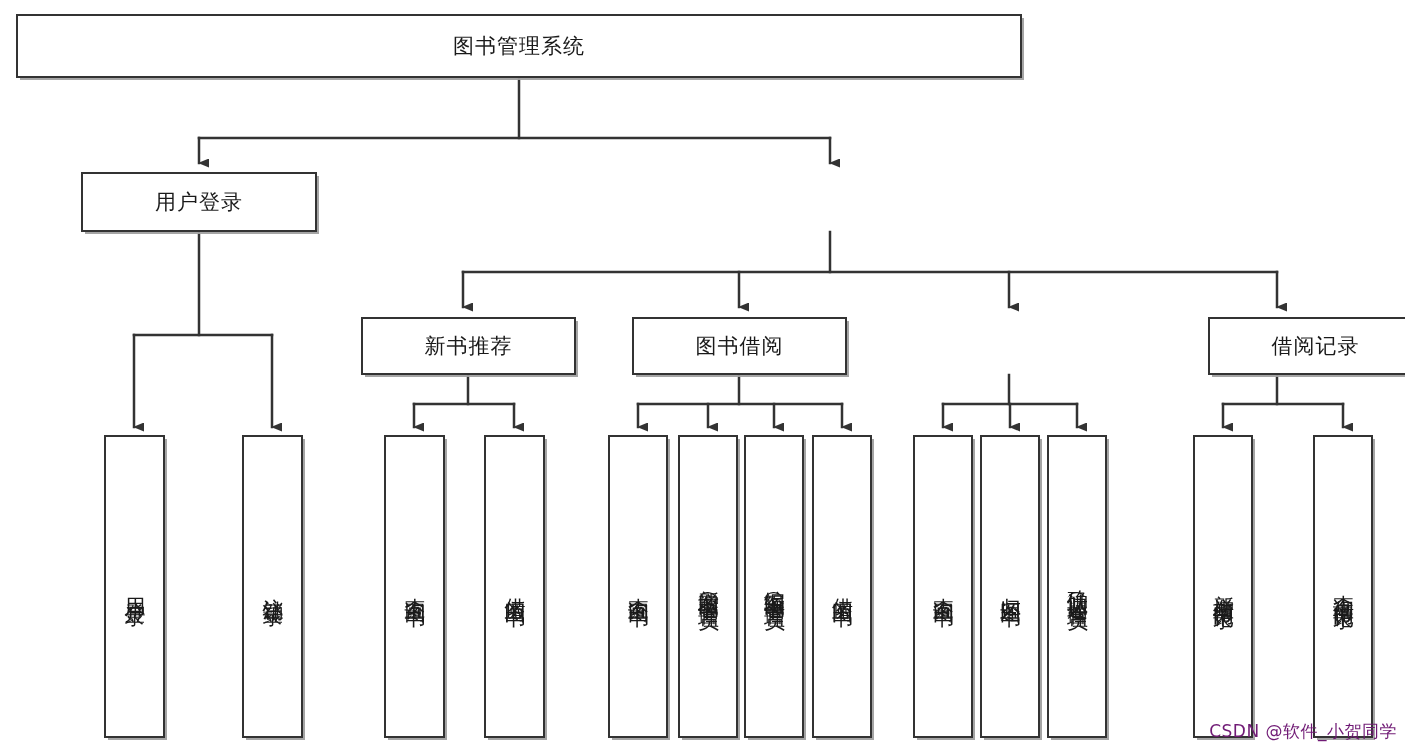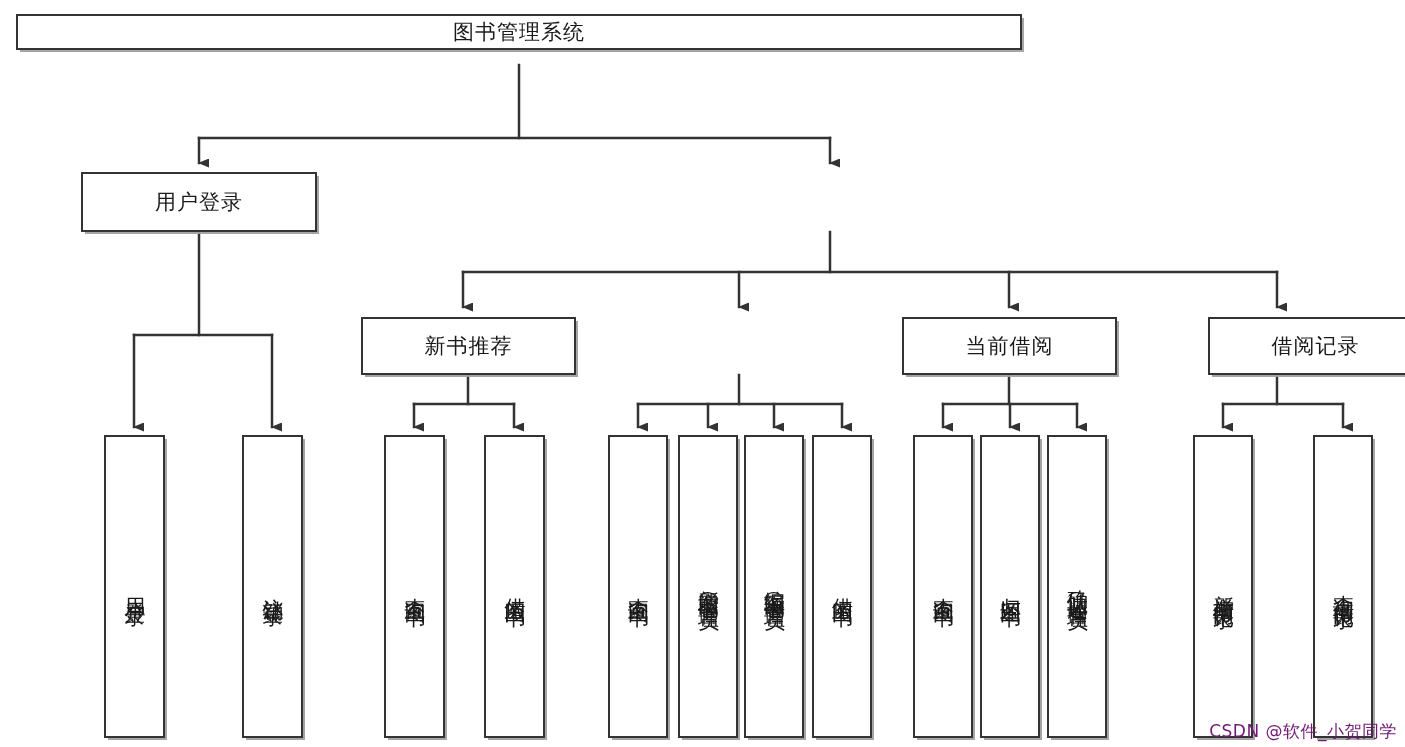--- a/index.html
+++ b/index.html
@@ -119,33 +119,33 @@
       <path d="M1010,404 L1010,427" marker-end="url(#arrowhead)"></path>
       <path d="M1077,404 L1077,427" marker-end="url(#arrowhead)"></path>
 
       <path d="M1277,375 L1277,404"></path>
       <path d="M1223,404 L1343,404"></path>
       <path d="M1223,404 L1223,427" marker-end="url(#arrowhead)"></path>
       <path d="M1343,404 L1343,427" marker-end="url(#arrowhead)"></path>
     </g>
   </svg>
 
-  <div class="node horizontal" style="left:16px; top:14px; width:1006px; height:36px;">
+  <div class="node horizontal" style="left:16px; top:14px; width:1006px; height:64px;">
     <span class="node-label">图书管理系统</span>
   </div>
 
   <div class="node horizontal" style="left:81px; top:172px; width:236px; height:60px;">
     <span class="node-label">用户登录</span>
   </div>
 
   <div class="node horizontal" style="left:361px; top:317px; width:215px; height:58px;">
     <span class="node-label">新书推荐</span>
   </div>
-  <div class="node horizontal" style="left:902px; top:317px; width:215px; height:58px;">
-    <span class="node-label">当前借阅</span>
+  <div class="node horizontal" style="left:632px; top:317px; width:215px; height:58px;">
+    <span class="node-label">图书借阅</span>
   </div>
   <div class="node horizontal" style="left:1208px; top:317px; width:215px; height:58px;">
     <span class="node-label">借阅记录</span>
   </div>
 
   <div class="node vertical" style="left:104px; top:435px; width:61px; height:303px;">
     <span class="node-label">用户登录</span>
   </div>
   <div class="node vertical" style="left:242px; top:435px; width:61px; height:303px;">
     <span class="node-label">注销登录</span>

